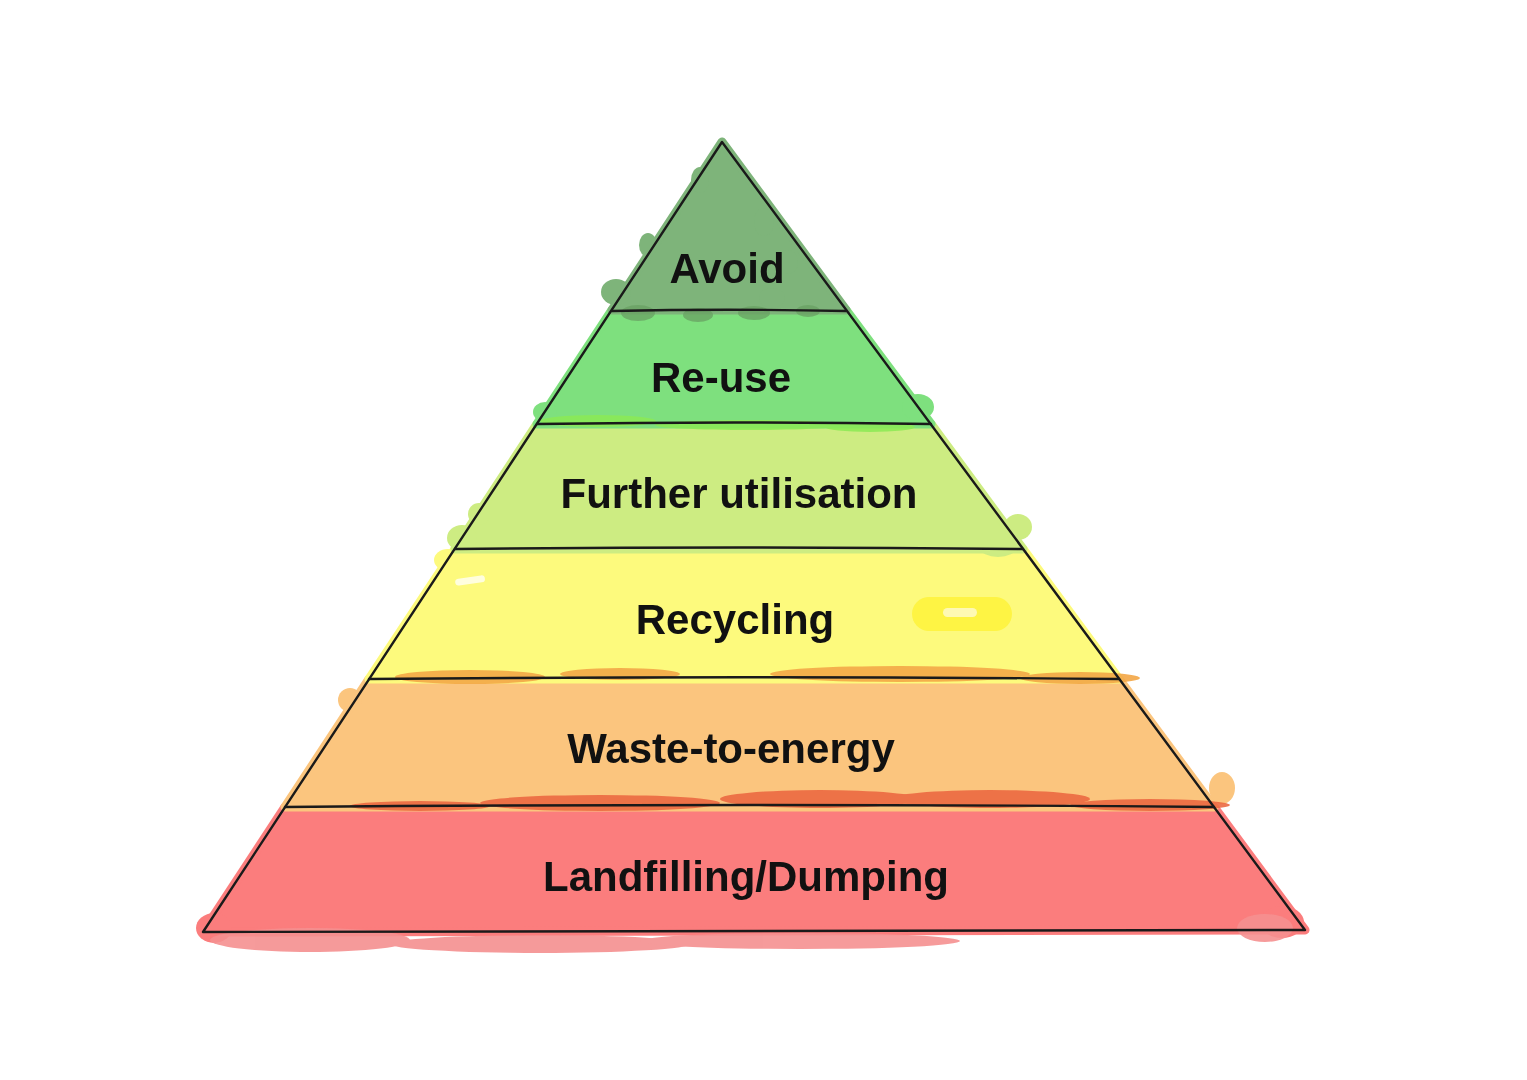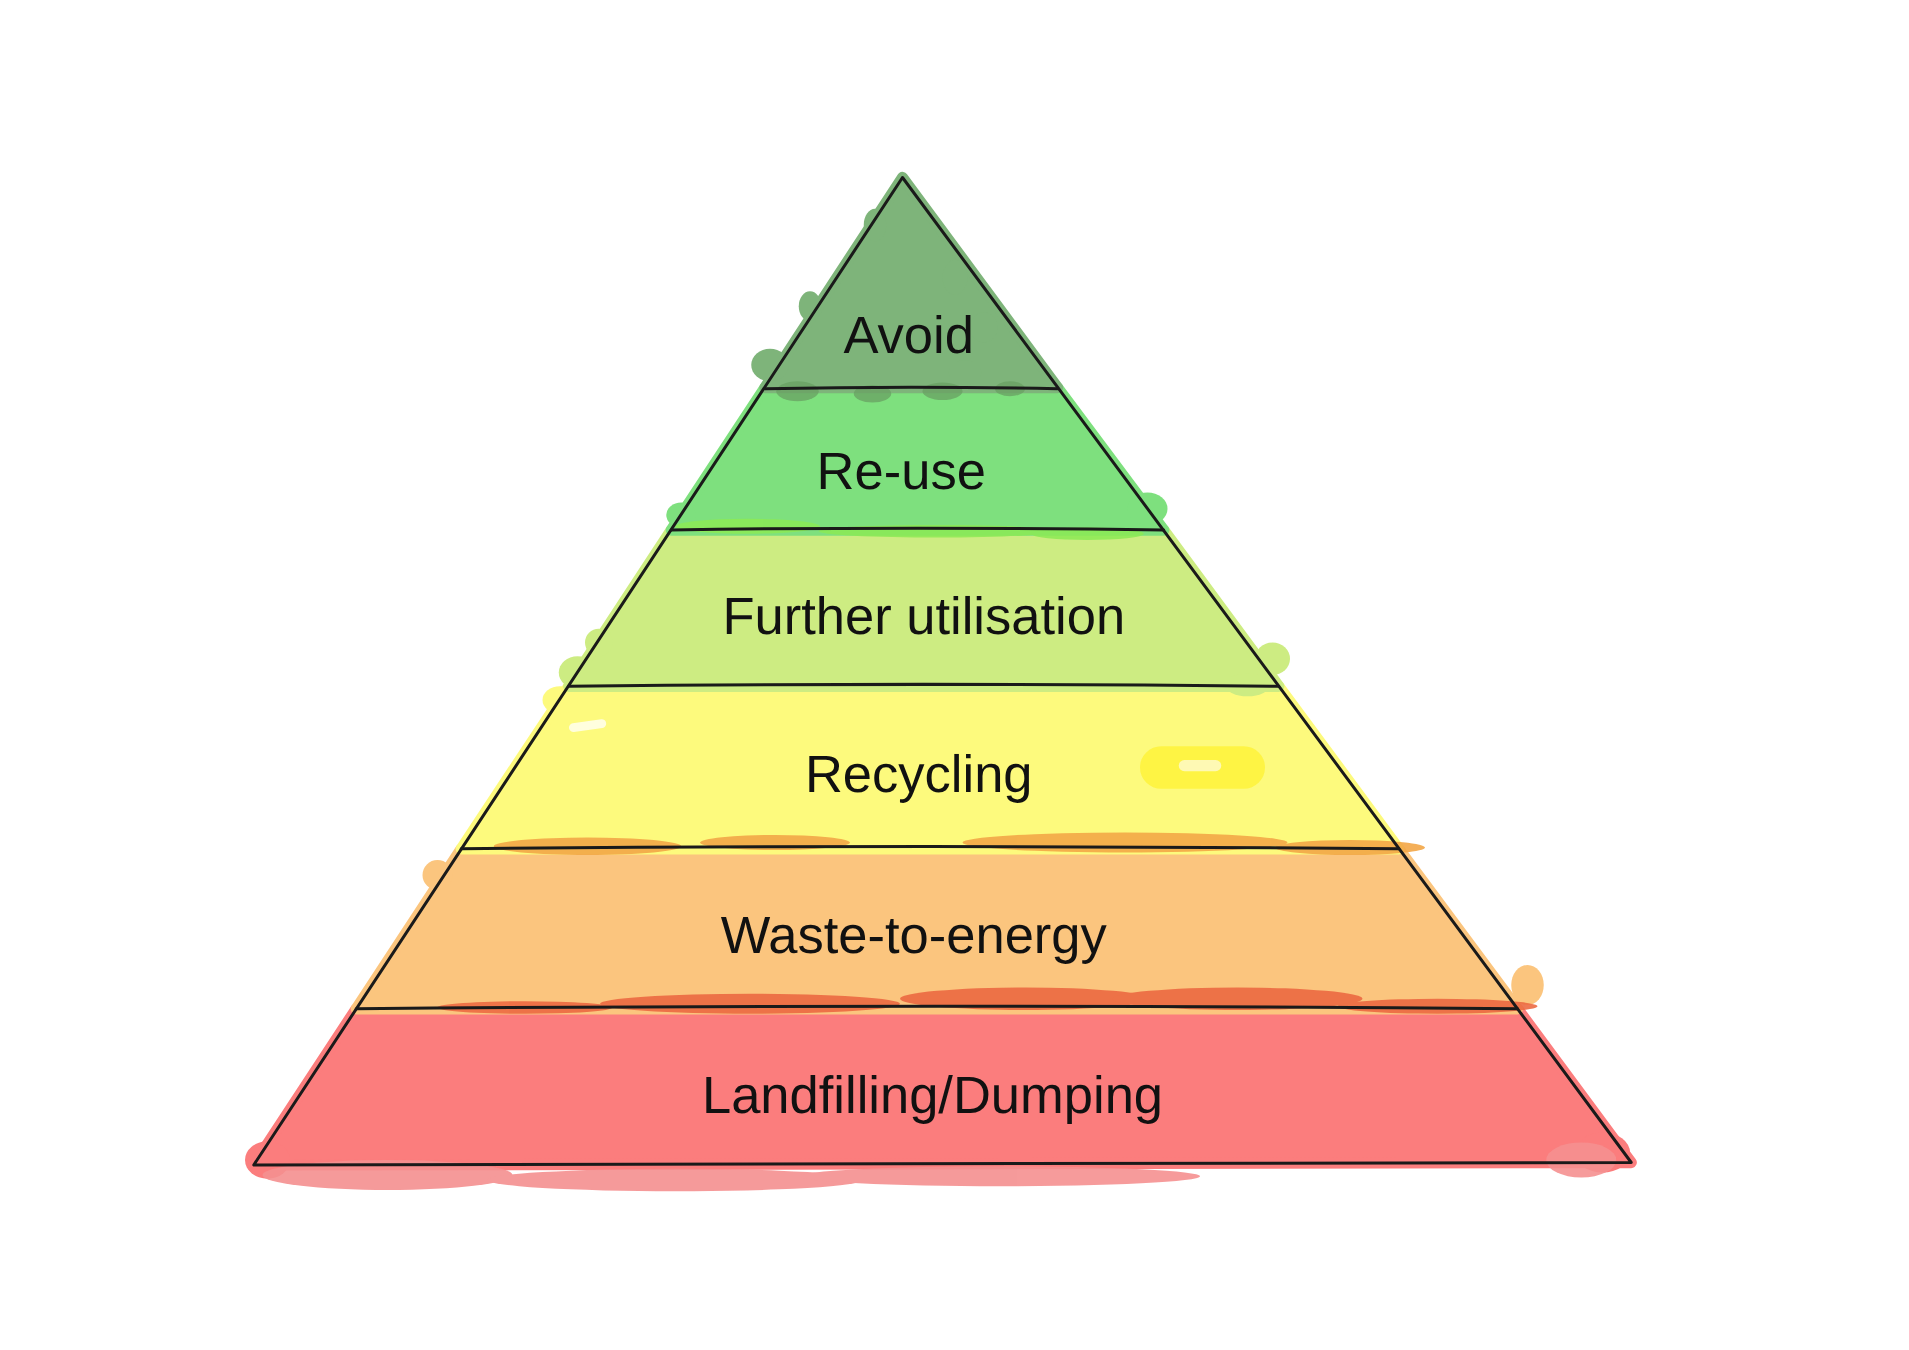--- a/index.html
+++ b/index.html
@@ -7,20 +7,21 @@
     padding: 0;
     background: #ffffff;
   }
   .stage {
     position: relative;
     width: 1527px;
     height: 986px;
     background: #ffffff;
     overflow: hidden;
     font-family: "Liberation Sans", sans-serif;
+    font-weight: bold;
   }
   svg { display: block; }
   .level-label {
     font-family: "Liberation Sans", sans-serif;
     font-size: 42px;
     fill: #111111;
   }
   .band-shape {
     stroke-width: 9;
     stroke-linejoin: round;

